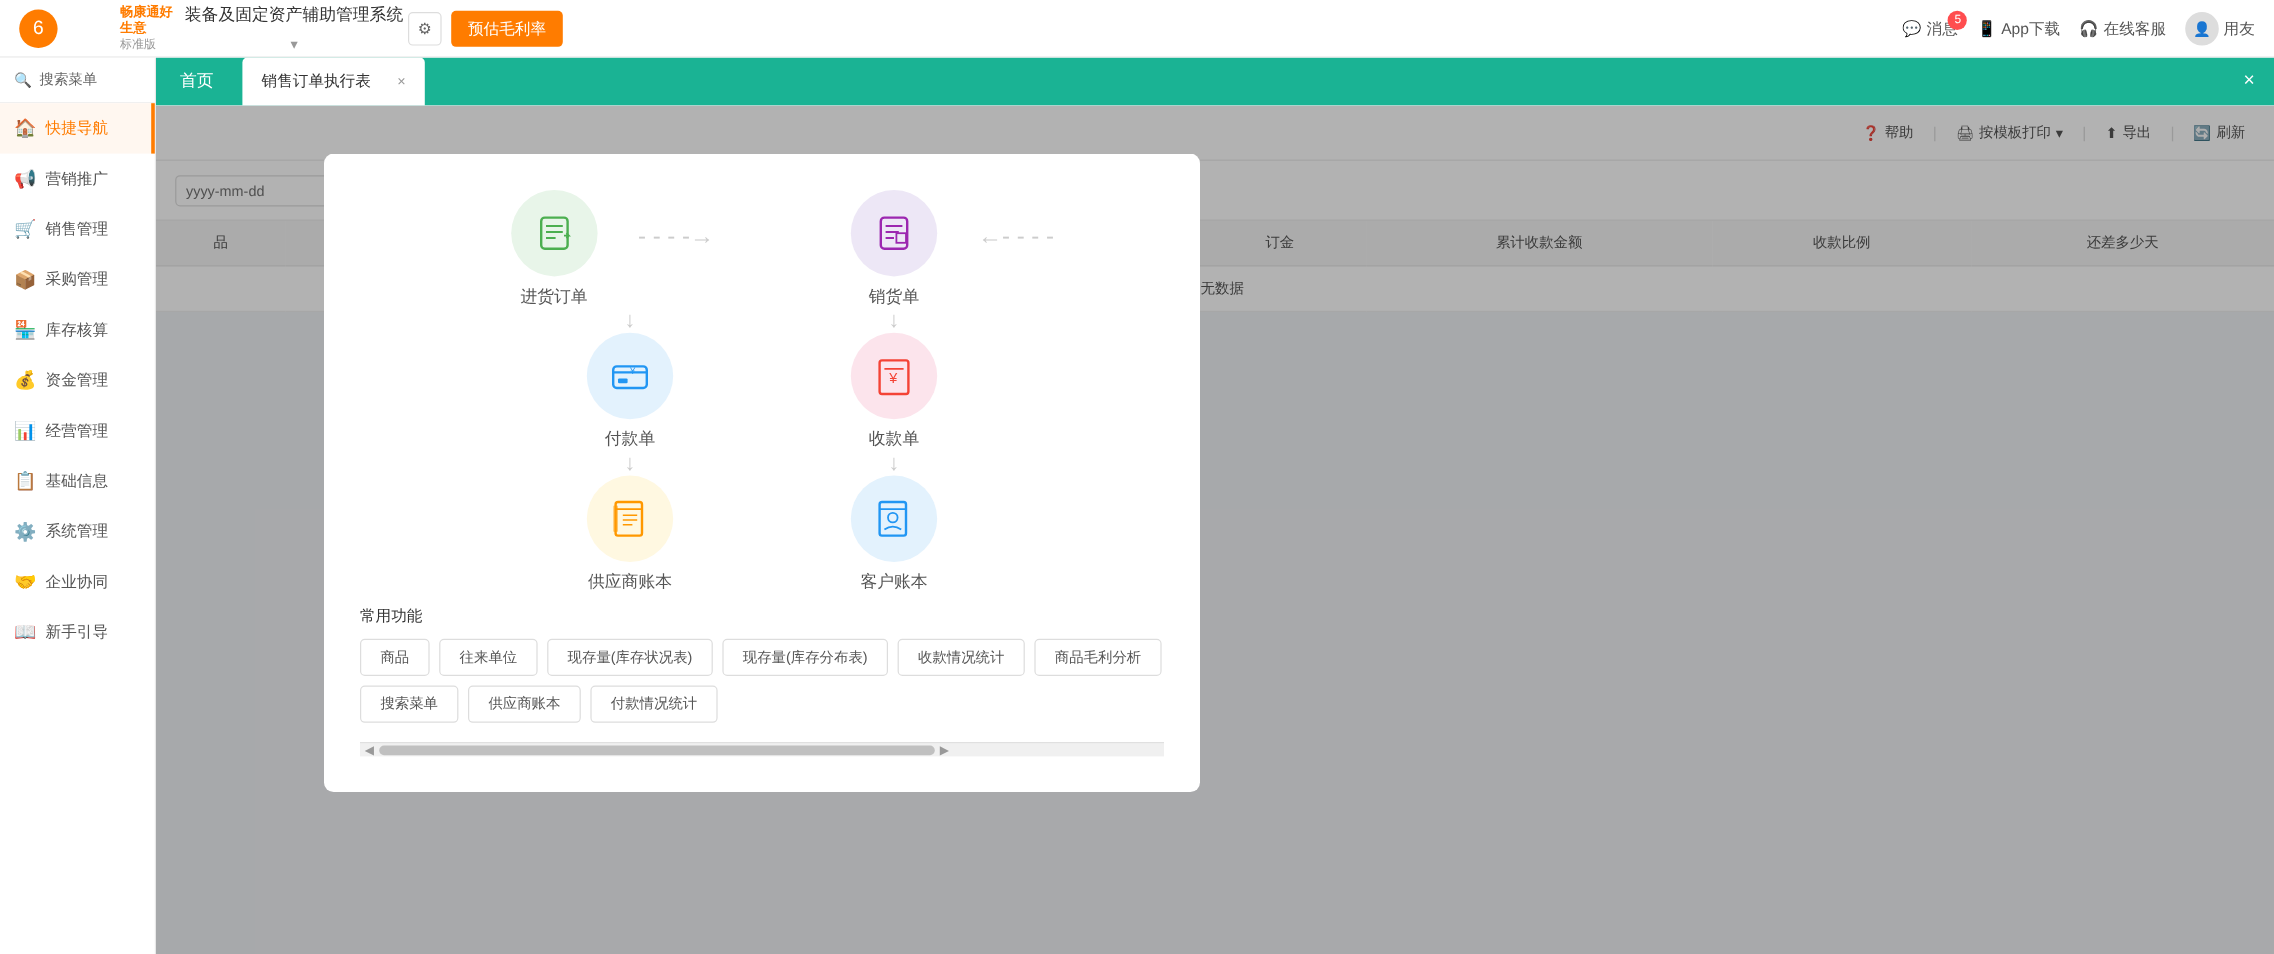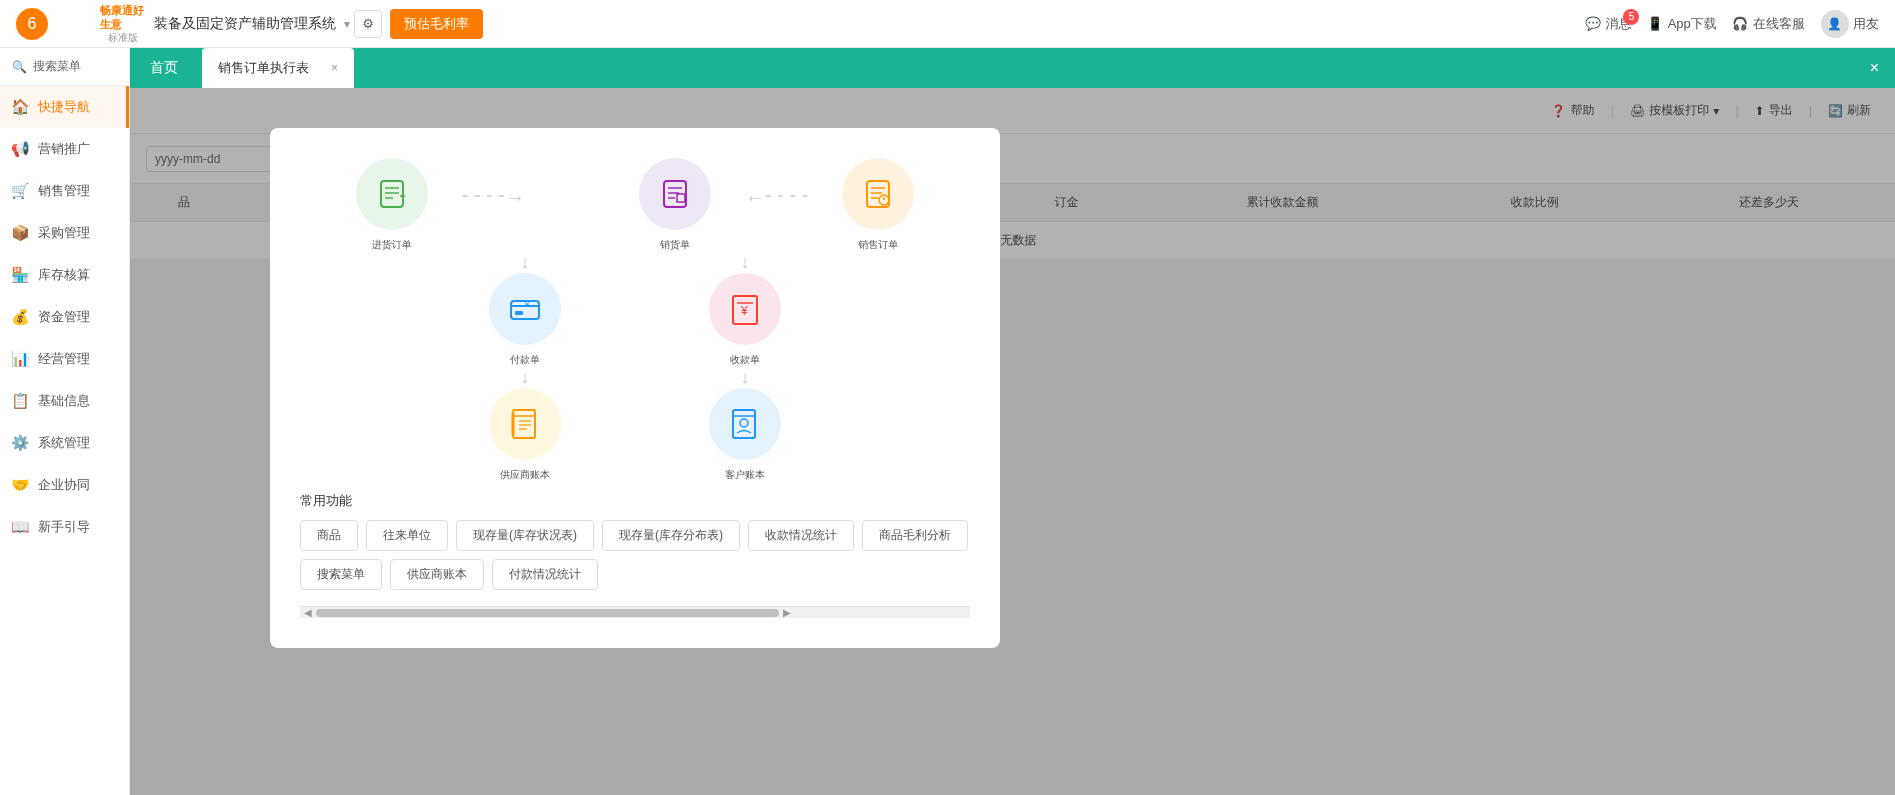--- a/index.html
+++ b/index.html
@@ -12,21 +12,21 @@
     .sidebar { width: 130px; background: #fff; border-right: 1px solid #e8e8e8; display: flex; flex-direction: column; flex-shrink: 0; }
     .content-area { flex: 1; display: flex; flex-direction: column; overflow: hidden; position: relative; }
     .tab-bar { height: 40px; background: #1ab394; display: flex; align-items: center; flex-shrink: 0; }
     .page-content { flex: 1; background: #f0f2f5; overflow: auto; position: relative; }
 
     
     .logo-area { display: flex; align-items: center; gap: 8px; width: 130px; }
     .logo-icon { width: 32px; height: 32px; background: #ff7c00; border-radius: 50%; display: flex; align-items: center; justify-content: center; color: white; font-size: 16px; flex-shrink: 0; }
     .logo-text { font-size: 11px; color: #333; line-height: 1.3; margin-left: 44px; }
     .logo-text span { display: block; font-weight: bold; color: #ff7c00; }
-    .system-title { display: flex; align-items: center; gap: 8px; margin-left: 8px; }
+    .system-title { display: flex; align-items: center; gap: 8px; margin-left: 8px; flex-direction: column; }
     .system-title-text { font-size: 14px; color: #333; }
     .system-title-arrow { color: #999; font-size: 12px; }
     .gear-btn { width: 28px; height: 28px; border: 1px solid #ddd; border-radius: 4px; display: flex; align-items: center; justify-content: center; cursor: pointer; color: #666; margin-left: 4px; }
     .experience-btn { background: #ff7c00; color: white; border: none; border-radius: 4px; padding: 6px 14px; cursor: pointer; font-size: 13px; margin-left: 8px; }
     .top-bar-right { margin-left: auto; display: flex; align-items: center; gap: 16px; }
     .top-bar-icon-item { display: flex; align-items: center; gap: 4px; color: #555; cursor: pointer; font-size: 13px; position: relative; }
     .badge { background: #ff4d4f; color: white; border-radius: 10px; padding: 0 5px; font-size: 10px; position: absolute; top: -6px; right: -8px; min-width: 16px; height: 16px; display: flex; align-items: center; justify-content: center; }
     .user-avatar { width: 28px; height: 28px; background: #ddd; border-radius: 50%; display: flex; align-items: center; justify-content: center; color: #666; font-size: 12px; }
     .search-menu { display: flex; align-items: center; gap: 6px; padding: 10px 12px; cursor: pointer; color: #666; border-bottom: 1px solid #f0f0f0; font-size: 12px; }
     .sidebar-item { display: flex; align-items: center; gap: 8px; padding: 12px 12px; cursor: pointer; color: #555; font-size: 13px; }
@@ -57,21 +57,21 @@
     .data-table { width: 100%; border-collapse: collapse; }
     .data-table th { background: #f5f5f5; padding: 10px 12px; text-align: center; font-size: 12px; color: #555; font-weight: normal; border-bottom: 1px solid #e8e8e8; white-space: nowrap; }
     .data-table td { padding: 10px 12px; text-align: center; font-size: 12px; color: #555; border-bottom: 1px solid #f0f0f0; white-space: nowrap; }
     .no-data { text-align: center; color: #999; padding: 40px; font-size: 13px; }
 
     
     .modal-overlay { position: absolute; top: 0; left: 0; right: 0; bottom: 0; background: rgba(0,0,0,0.3); z-index: 100; display: flex; align-items: flex-start; justify-content: flex-start; }
     .modal-box { background: white; border-radius: 8px; width: 730px; margin: 60px auto; padding: 30px; position: relative; overflow: visible; max-height: 80vh; overflow-y: auto; }
     .flow-item { display: flex; flex-direction: column; align-items: center; width: 140px; }
     .flow-circle { width: 72px; height: 72px; border-radius: 50%; display: flex; align-items: center; justify-content: center; font-size: 28px; }
-    .flow-label { font-size: 10px; color: #555; margin-top: 8px; }
+    .flow-label { font-size: 14px; color: #555; margin-top: 8px; }
 
     
     .func-section { margin-top: 10px; }
     .func-title { font-size: 13px; color: #333; margin-bottom: 10px; }
     .func-buttons { display: flex; flex-wrap: wrap; gap: 8px; }
     .func-btn { border: 1px solid #ddd; border-radius: 4px; padding: 6px 16px; font-size: 12px; color: #555; cursor: pointer; background: white; }
 
     
     .scroll-bar-area { height: 12px; background: #f0f0f0; display: flex; align-items: center; padding: 0 4px; border-top: 1px solid #e0e0e0; }
     .scroll-thumb { height: 8px; background: #c0c0c0; border-radius: 4px; width: 70%; }
@@ -83,21 +83,21 @@
 </head>
 <body>
 
 <div class="app-wrapper">
 
   <div class="top-bar">
     <div class="logo-area">
       <div class="logo-icon">6</div>
       <div class="logo-text">
         <span>畅康通好生意</span>
-        <span style="color:#999;font-weight:normal;font-size:10px;text-align:center;">标准版</span>
+        <span style="color:#999;font-weight:normal;font-size:10px;">标准版</span>
       </div>
     </div>
     <div class="system-title">
       <span class="system-title-text">装备及固定资产辅助管理系统</span>
       <span class="system-title-arrow">▾</span>
     </div>
     <div class="gear-btn">⚙</div>
     <button class="experience-btn">预估毛利率</button>
 
     <div class="top-bar-right">
@@ -283,33 +283,20 @@
                         <line x1="11" y1="17" x2="22" y2="17" stroke="#9c27b0" stroke-width="1.5"></line>
                         <line x1="11" y1="22" x2="18" y2="22" stroke="#9c27b0" stroke-width="1.5"></line>
                         <rect x="20" y="18" width="8" height="8" fill="none" stroke="#9c27b0" stroke-width="1.5"></rect>
                       </svg>
                   </div>
                   <span class="flow-label">销货单</span>
                 </div>
 
                 <div style="color:#ccc; font-size:20px; margin-bottom:20px; display:flex; align-items:center;">←- - - -</div>
 
-                <div class="flow-item">
-                  <div class="flow-circle" style="background:#fff3e0; color:#ff9800;">
-                    <svg width="36" height="36" viewBox="0 0 36 36">
-                        <rect x="7" y="5" width="22" height="26" rx="3" fill="none" stroke="#ff9800" stroke-width="2"></rect>
-                        <line x1="11" y1="12" x2="25" y2="12" stroke="#ff9800" stroke-width="1.5"></line>
-                        <line x1="11" y1="17" x2="22" y2="17" stroke="#ff9800" stroke-width="1.5"></line>
-                        <line x1="11" y1="22" x2="18" y2="22" stroke="#ff9800" stroke-width="1.5"></line>
-                        <circle cx="24" cy="24" r="5" fill="none" stroke="#ff9800" stroke-width="1.5"></circle>
-                        <line x1="24" y1="21" x2="24" y2="24" stroke="#ff9800" stroke-width="1.5"></line>
-                      </svg>
-                  </div>
-                  <span class="flow-label">销售订单</span>
-                </div>
               </div>
 
               <div style="display:flex; justify-content:center; gap:0;">
                 <div style="width:140px;"></div>
                 <div style="width:60px;"></div>
                 <div style="width:140px; text-align:center; color:#ccc; font-size:18px;">↓</div>
                 <div style="width:80px;"></div>
                 <div style="width:140px; text-align:center; color:#ccc; font-size:18px;">↓</div>
                 <div style="width:60px;"></div>
                 <div style="width:140px;"></div>

